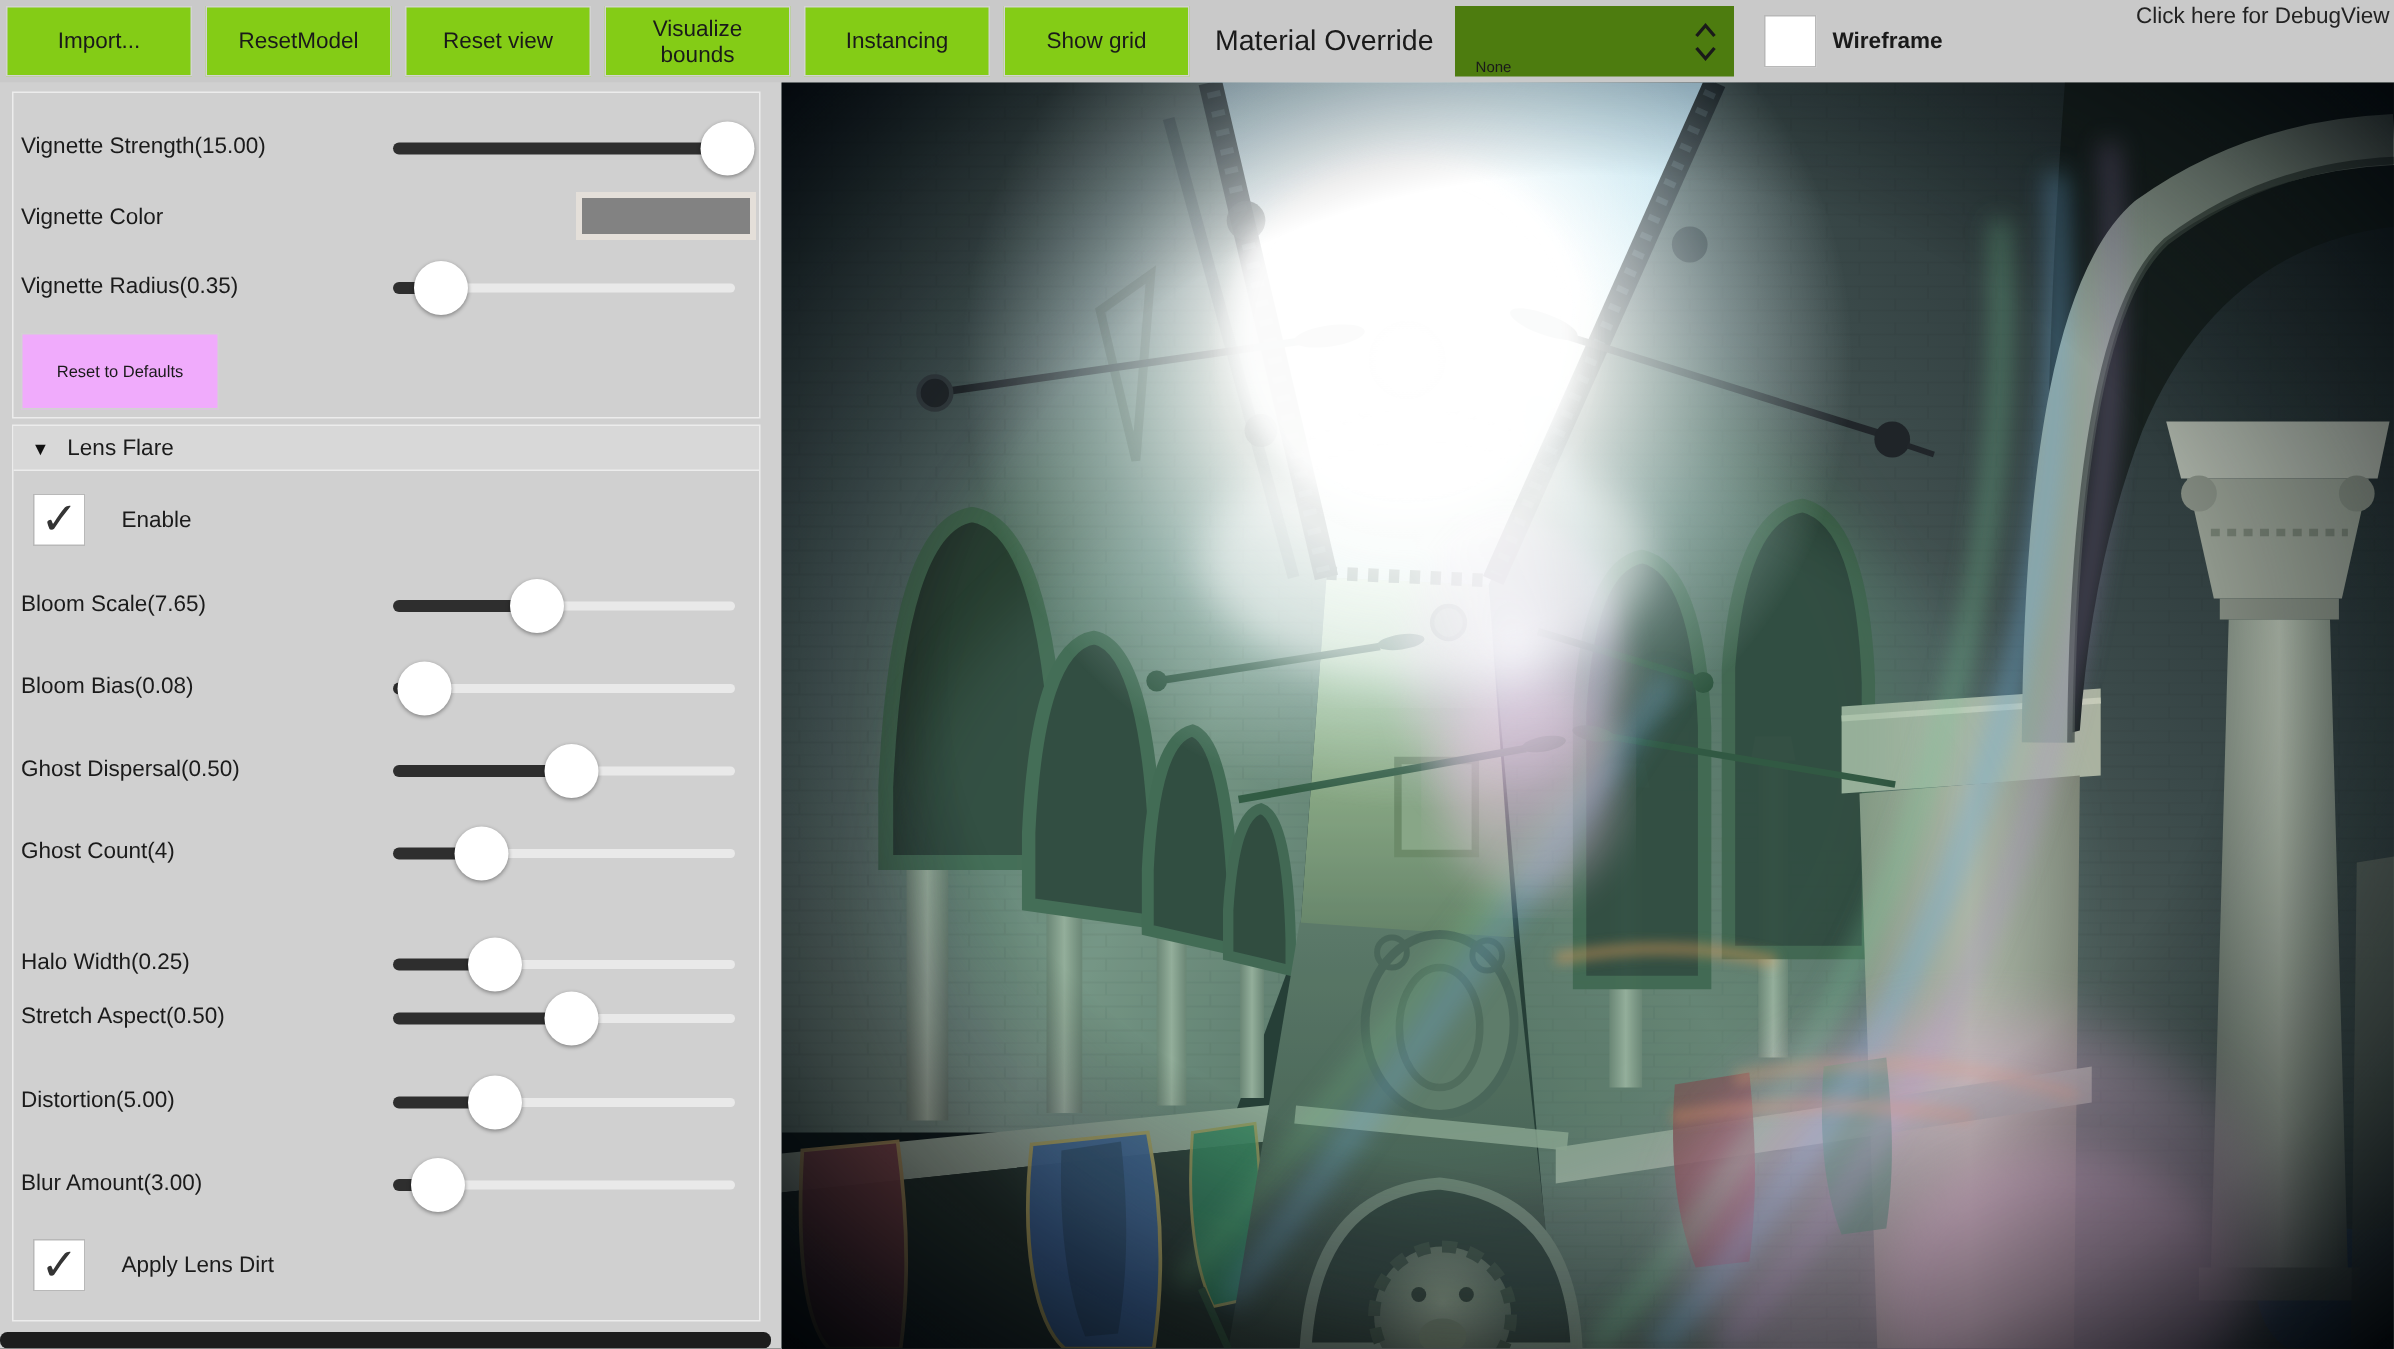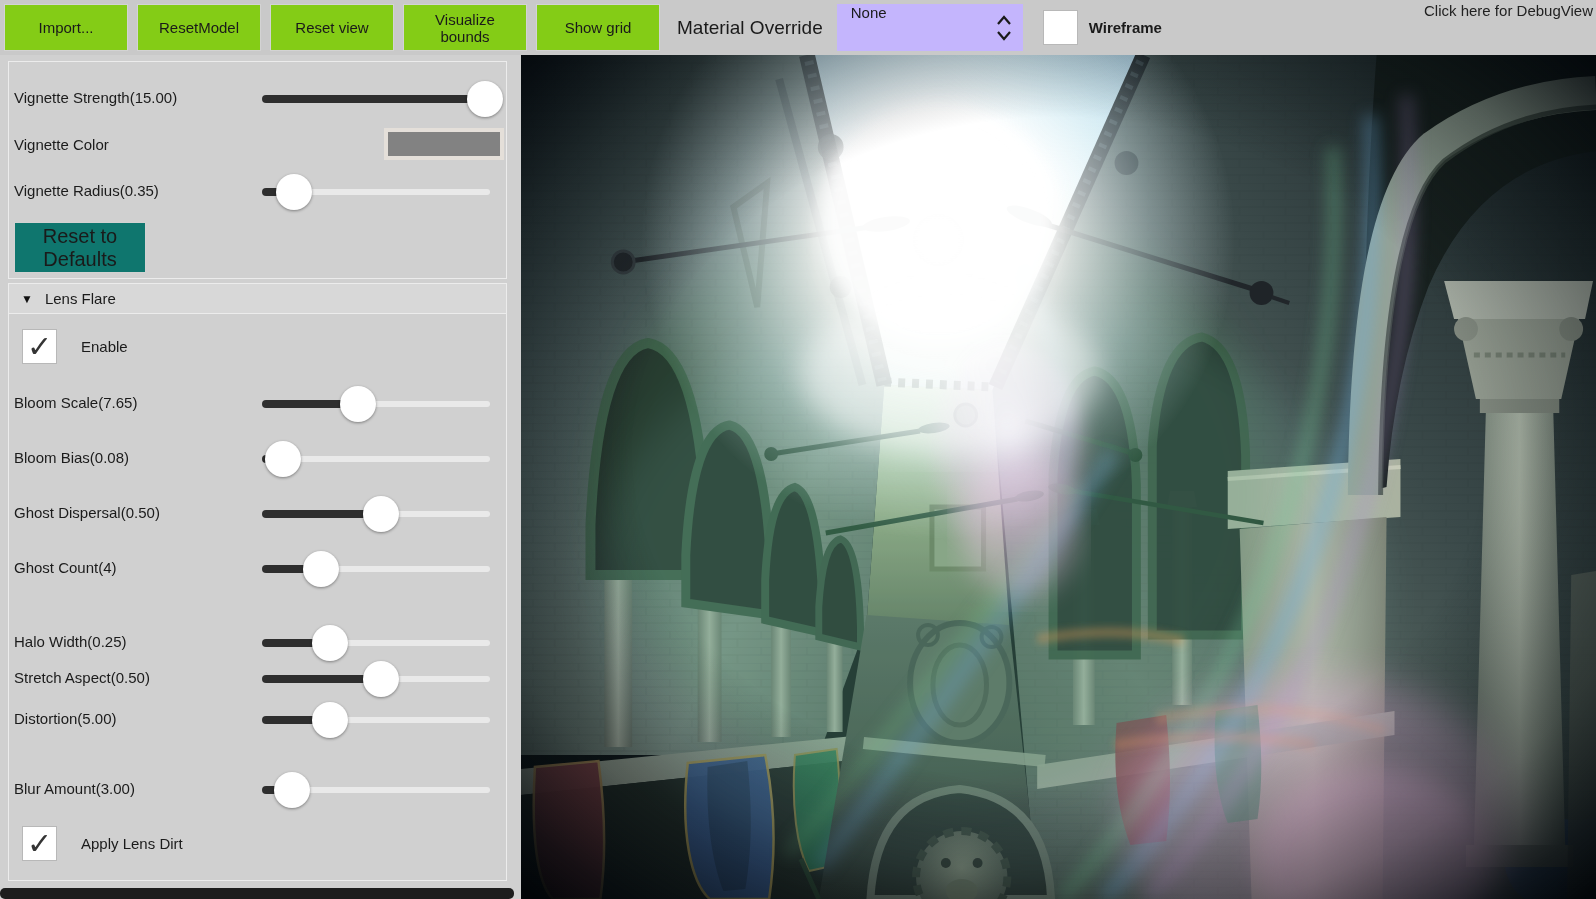--- a/index.html
+++ b/index.html
@@ -5,22 +5,22 @@
   html,body{margin:0;padding:0;}
   body{font-family:"Liberation Sans","DejaVu Sans",sans-serif;background:#d0d0d0;}
   .app{position:relative;width:1596px;height:899px;overflow:hidden;background:#d0d0d0;}
 
   
   .toolbar{position:absolute;left:0;top:0;width:1596px;height:55px;background:#c9c9c9;
            display:flex;align-items:center;padding-left:4px;box-sizing:border-box;}
   .tb-btn{flex:none;width:124px;height:47px;margin-right:9px;background:#84cc16;border:1px solid #d3d3d3;
           display:flex;align-items:center;justify-content:center;font-size:15px;color:#1a1a1a;box-sizing:border-box;}
   .mat-label{flex:none;font-size:19px;color:#1a1a1a;padding:0 14px 0 8px;}
-  .combo{flex:none;width:186px;height:47px;background:#c4b5fd;display:flex;align-items:flex-start;
-         padding-left:14px;box-sizing:border-box;position:relative;font-size:15px;color:#1a1a1a;}
+  .combo{flex:none;width:186px;height:47px;background:#4d7c0f;display:flex;align-items:flex-end;
+         padding-left:14px;box-sizing:border-box;position:relative;font-size:10px;color:#1a1a1a;}
   .combo .chevrons{position:absolute;right:10px;top:9px;}
   .checkbox{width:35px;height:35px;background:#ffffff;border:1px solid #b8b8b8;box-sizing:border-box;
             display:flex;align-items:center;justify-content:center;font-size:30px;line-height:1;color:#343434;}
   .wf-group{display:flex;align-items:center;margin-left:20px;}
   .wf-group .lbl-inline{font-size:15px;color:#1a1a1a;margin-left:11px;font-weight:bold;}
   .debug-link{position:absolute;right:3px;top:2px;font-size:15px;color:#222;}
 
   
   .panel{position:absolute;left:0;top:55px;width:521px;height:844px;background:#d0d0d0;}
   .groupbox{position:absolute;left:8px;width:499px;border:1px solid #ececec;box-sizing:border-box;}
@@ -31,40 +31,41 @@
   .flare-header .tri{font-size:12px;color:#111;margin-left:12px;}
   .flare-header .txt{font-size:15px;color:#1b1b1b;margin-left:12px;}
   .ctrl-row{position:absolute;left:14px;width:478px;height:40px;}
   .ctrl-row .lbl{position:absolute;left:0;top:10px;font-size:15px;color:#1b1b1b;white-space:nowrap;}
   .slider{position:absolute;left:248px;top:0;width:228px;height:40px;}
   .slider .track{position:absolute;left:0;top:17px;width:100%;height:6px;background:#e9e9e9;border-radius:3px;}
   .slider .fill{position:absolute;left:0;top:16px;height:8px;background:#2e2e2e;border-radius:4px;}
   .slider .thumb{position:absolute;top:2px;width:36px;height:36px;background:#ffffff;border-radius:50%;
                  box-shadow:0 1px 3px rgba(0,0,0,.4);}
   .swatch{position:absolute;left:370px;top:2px;width:120px;height:32px;border:4px solid #e4dfd9;box-sizing:border-box;}
-  .reset-btn{position:absolute;left:14px;top:167px;width:132px;height:51px;background:#0f766e;border:1px solid #d2d2d2;
-             display:flex;align-items:center;justify-content:center;font-size:20px;color:#1a1a1a;box-sizing:border-box;}
+  .reset-btn{position:absolute;left:14px;top:167px;width:132px;height:51px;background:#f0abfc;border:1px solid #d2d2d2;
+             display:flex;align-items:center;justify-content:center;font-size:11px;color:#1a1a1a;box-sizing:border-box;}
   .cb-row{position:absolute;left:22px;display:flex;align-items:center;}
   .cb-row .lbl-inline{font-size:15px;color:#1b1b1b;margin-left:24px;}
   .hscrollbar{position:absolute;left:0px;top:833px;width:514px;height:11px;background:#1d1d1d;border-radius:5px;}
 
   
   .viewport{position:absolute;left:521px;top:55px;width:1075px;height:844px;background:#10181a;overflow:hidden;}
   .viewport svg{display:block;width:100%;height:100%;}
 </style>
 </head>
 <body>
 
 <div class="app">
 
   <div class="toolbar">
     <button class="tb-btn">Import...</button>
     <button class="tb-btn">ResetModel</button>
     <button class="tb-btn">Reset view</button>
     <button class="tb-btn">Visualize bounds</button>
+    <button class="tb-btn">Instancing</button>
     <button class="tb-btn">Show grid</button>
     <span class="mat-label">Material Override</span>
     <div class="combo">
       <span>None</span>
       <span class="chevrons">
         <svg width="18" height="30" viewBox="0 0 18 30">
             <polyline points="3,11 9,4 15,11" fill="none" stroke="#1a1a1a" stroke-width="2.2"></polyline>
             <polyline points="3,19 9,26 15,19" fill="none" stroke="#1a1a1a" stroke-width="2.2"></polyline>
           </svg>
       </span>
@@ -158,21 +159,21 @@
           </div>
         </div>
         <div class="ctrl-row" style="top: 604px;">
           <span class="lbl">Stretch Aspect(0.50)</span>
           <div class="slider">
             <div class="track"></div>
             <div class="fill" style="width: 52%;"></div>
             <div class="thumb" style="left: calc(52% - 18px);"></div>
           </div>
         </div>
-        <div class="ctrl-row" style="top: 645px;">
+        <div class="ctrl-row" style="top: 660px;">
           <span class="lbl">Distortion(5.00)</span>
           <div class="slider">
             <div class="track"></div>
             <div class="fill" style="width: 30%;"></div>
             <div class="thumb" style="left: calc(30% - 18px);"></div>
           </div>
         </div>
         <div class="ctrl-row" style="top: 715px;">
           <span class="lbl">Blur Amount(3.00)</span>
           <div class="slider">

